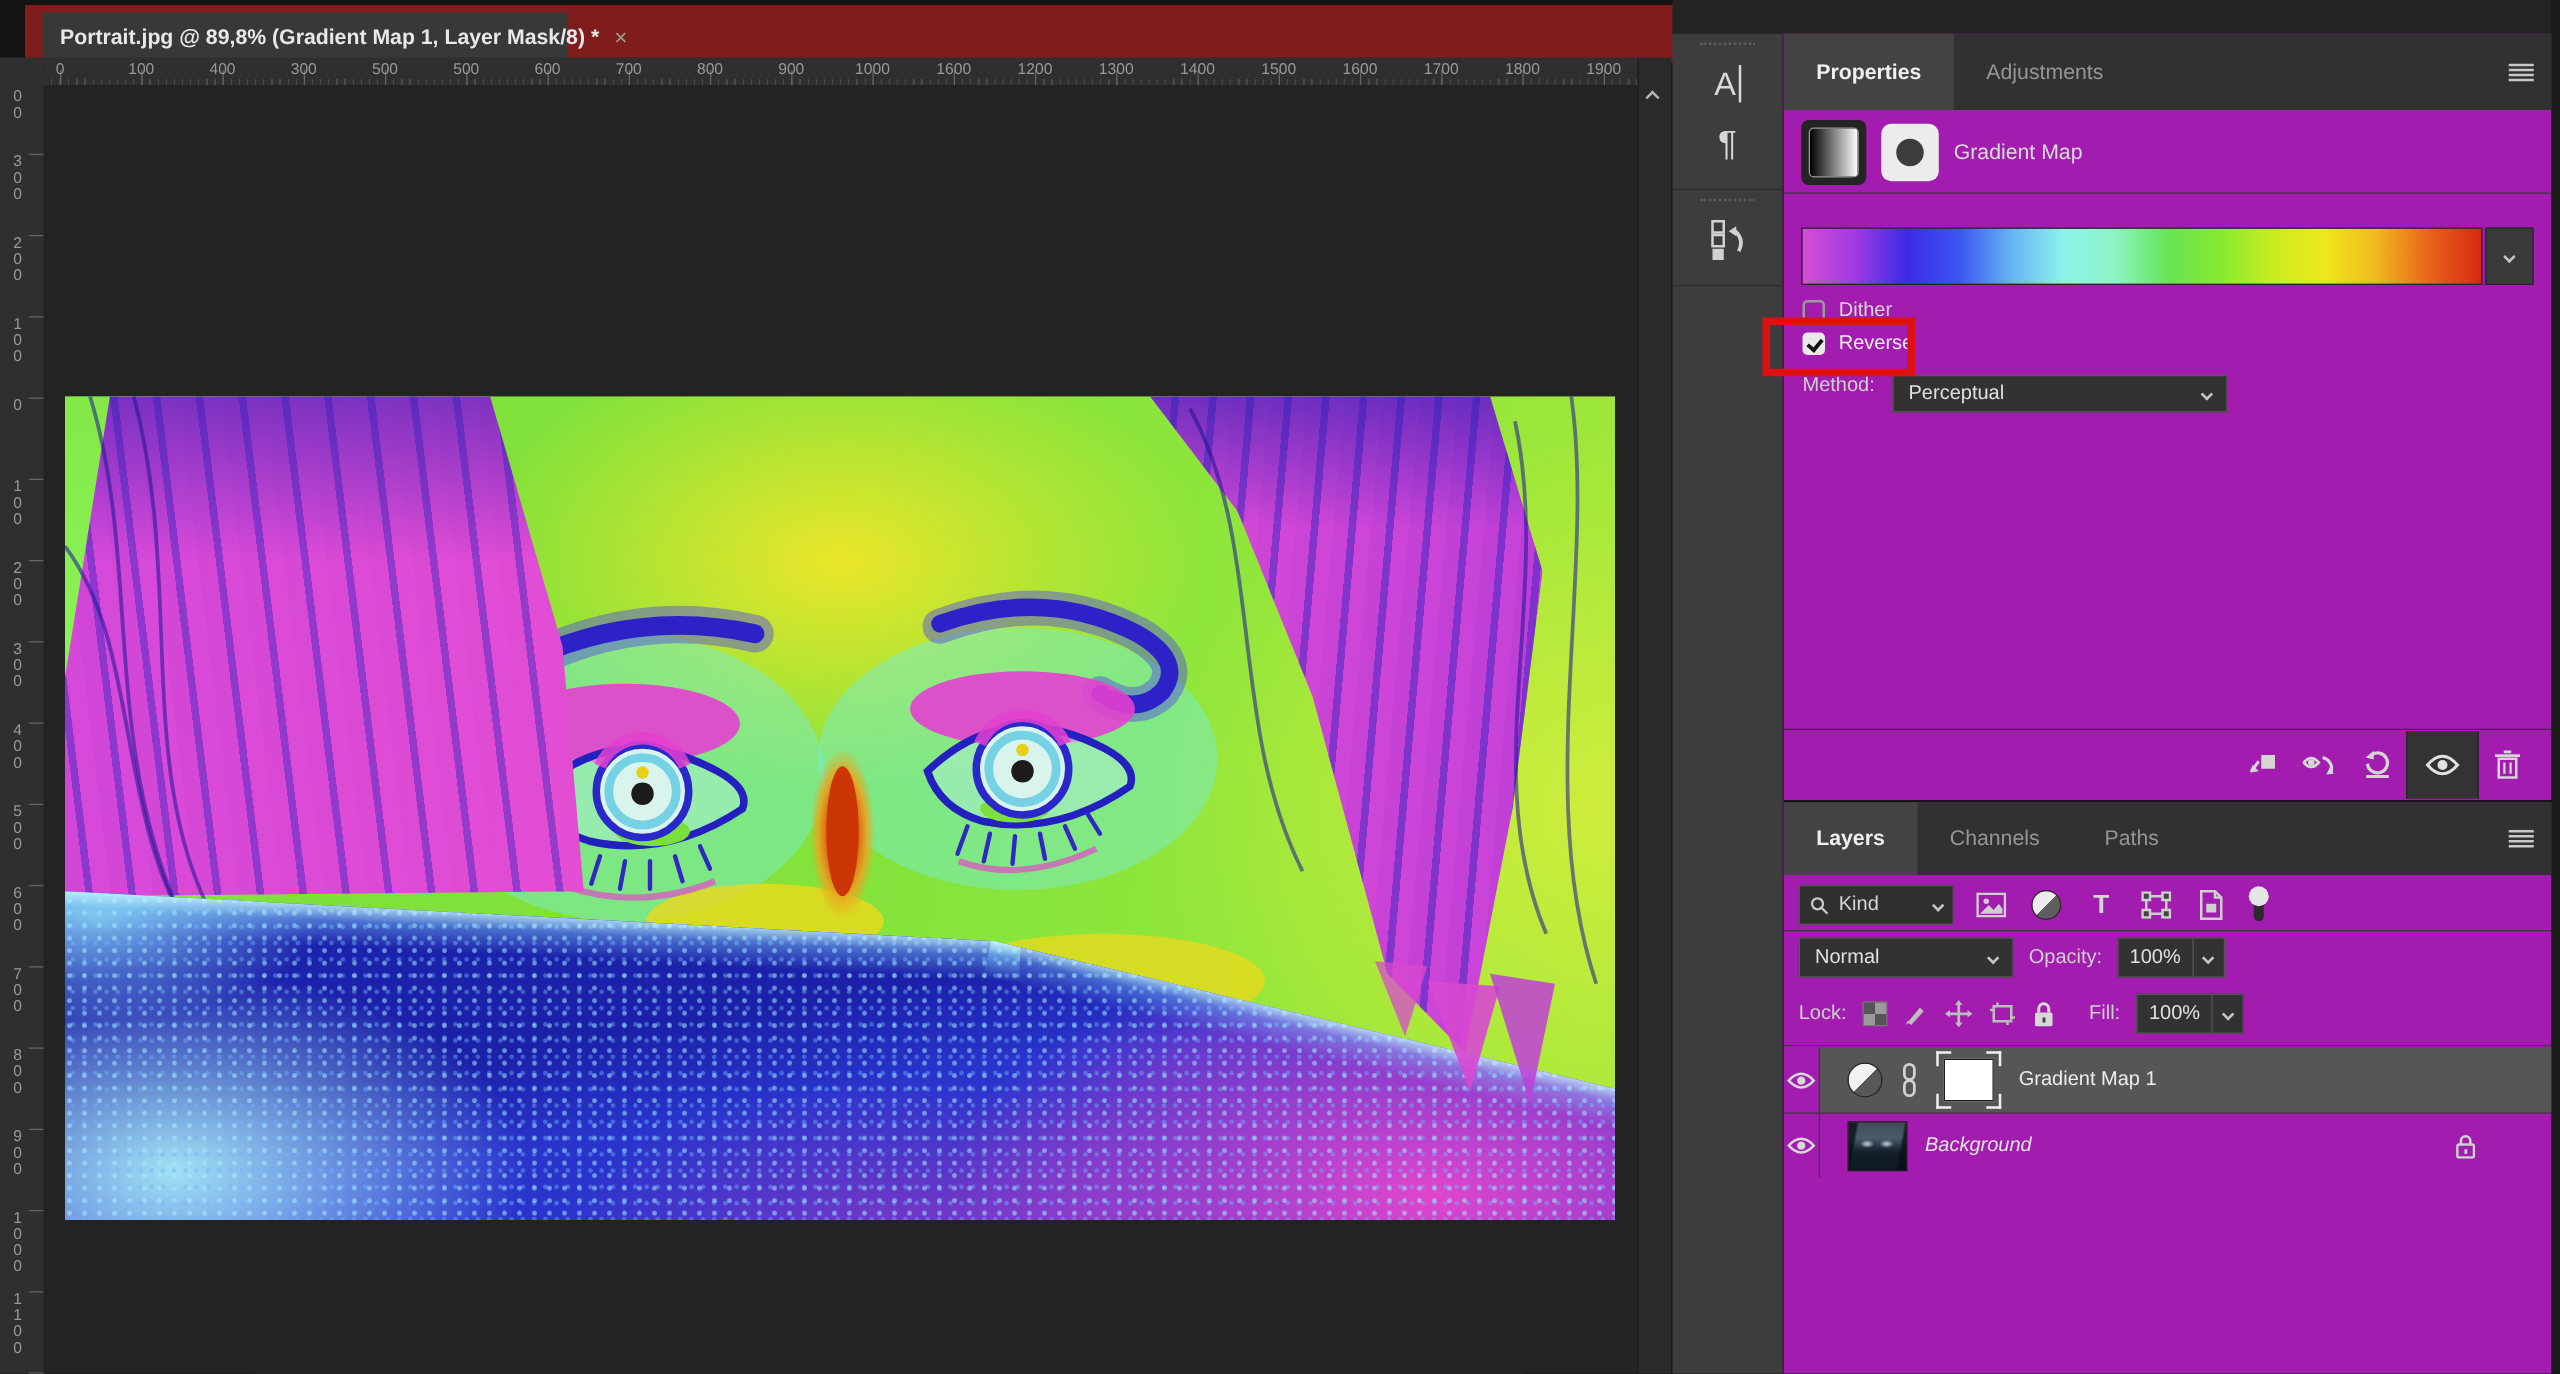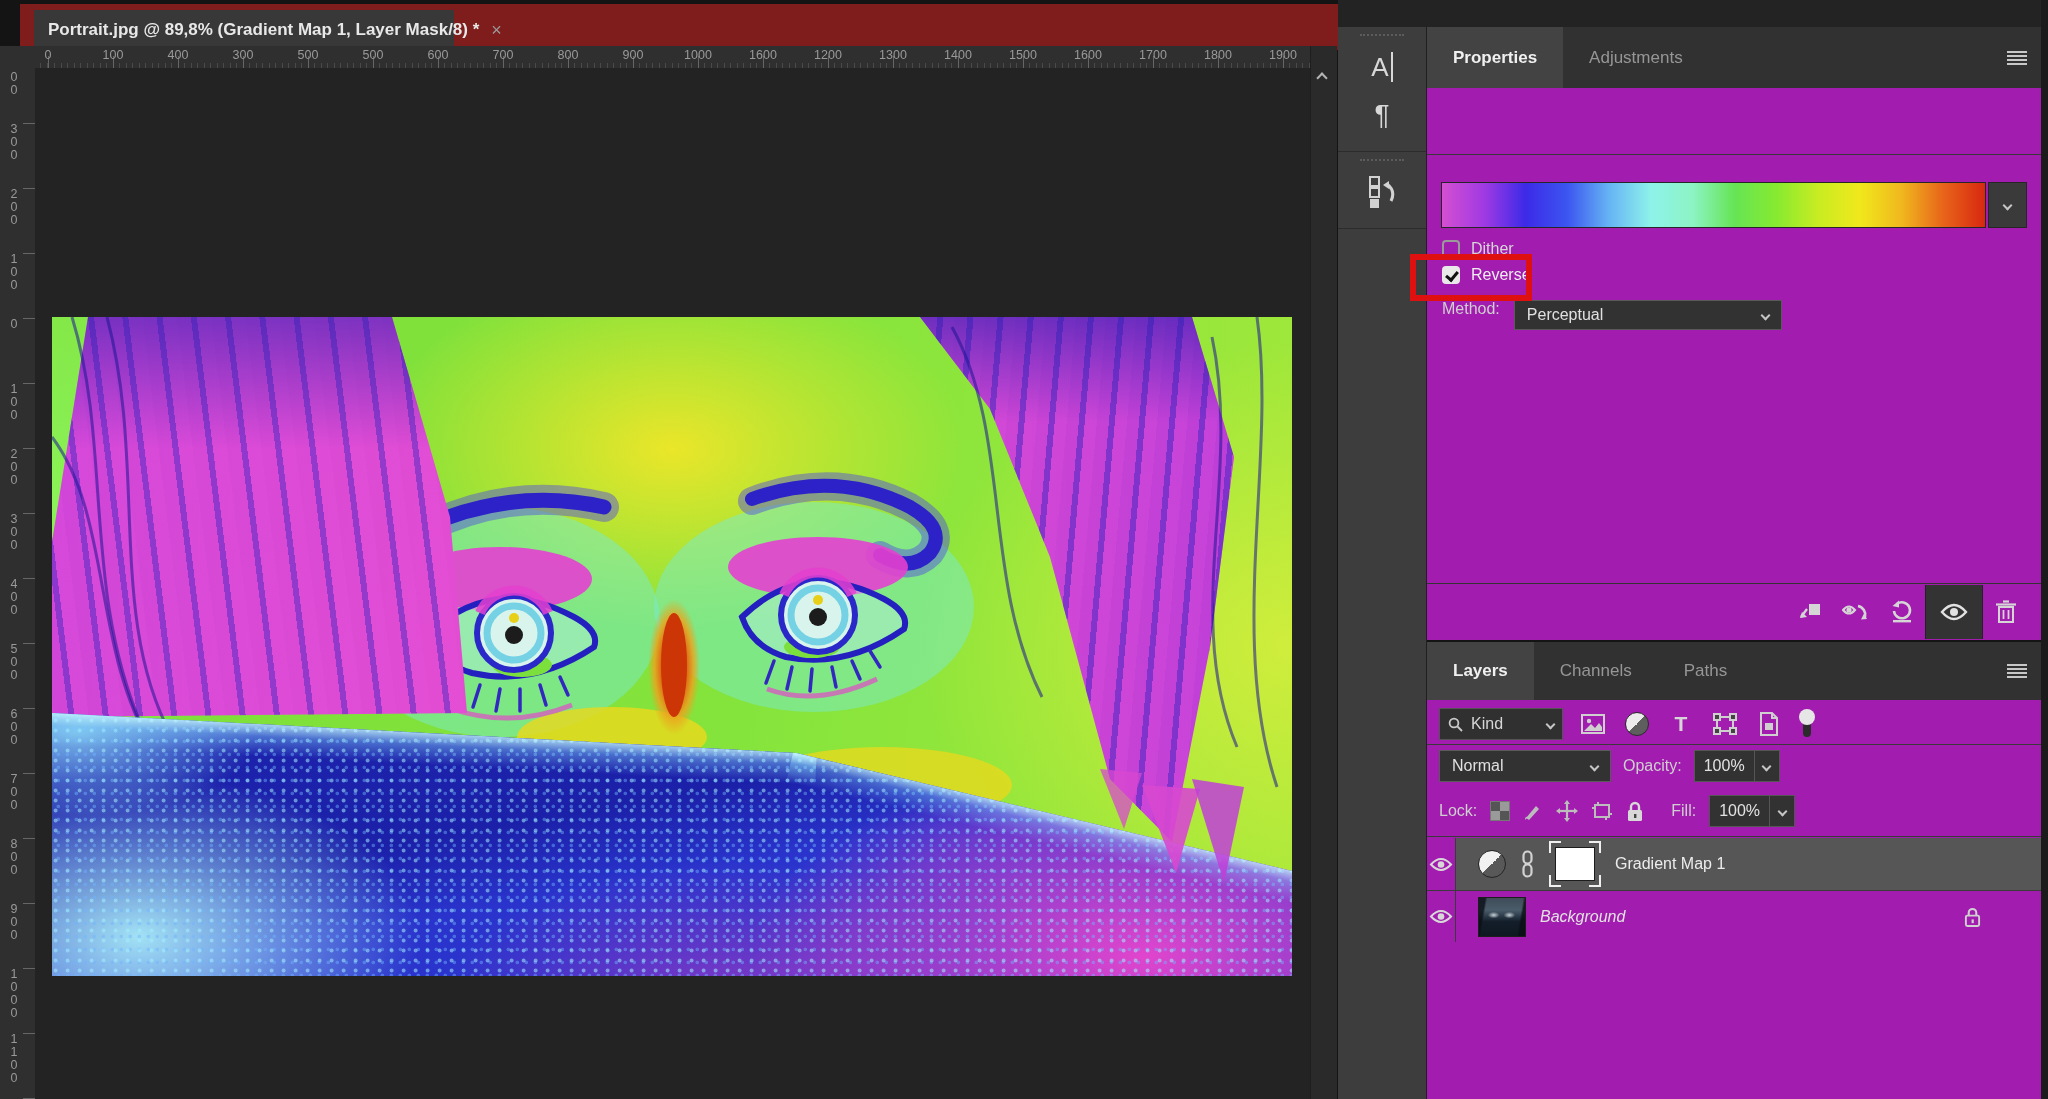--- a/index.html
+++ b/index.html
@@ -427,20 +427,29 @@
       <div class="ptab active">Properties</div>
       <div class="ptab">Adjustments</div>
       <div class="burger">
           <i></i>
           <i></i>
           <i></i>
           <i></i>
         </div>
     </div>
     <div class="props-body">
+      <div class="adj-head">
+        <div class="grad-thumb">
+            <i></i>
+          </div>
+        <div class="mask-thumb">
+            <i></i>
+          </div>
+        <span class="adj-title">Gradient Map</span>
+      </div>
       <div class="headrule"></div>
 
       <div class="gradbar" id="gradbar" style="background: linear-gradient(90deg, rgb(212, 79, 210), rgb(161, 58, 226), rgb(60, 42, 232), rgb(60, 85, 240), rgb(102, 180, 244), rgb(142, 242, 234), rgb(140, 244, 196), rgb(102, 228, 85), rgb(134, 234, 48), rgb(200, 236, 34), rgb(240, 232, 28), rgb(240, 184, 30), rgb(232, 100, 26), rgb(216, 40, 16));"></div>
       <div class="gradbtn">
         <span class="chev down sm"></span>
       </div>
 
       <div class="optrow" style="top:152px;">
         <span class="cb" id="opt-cb-0"></span>
         <span>Dither</span>

